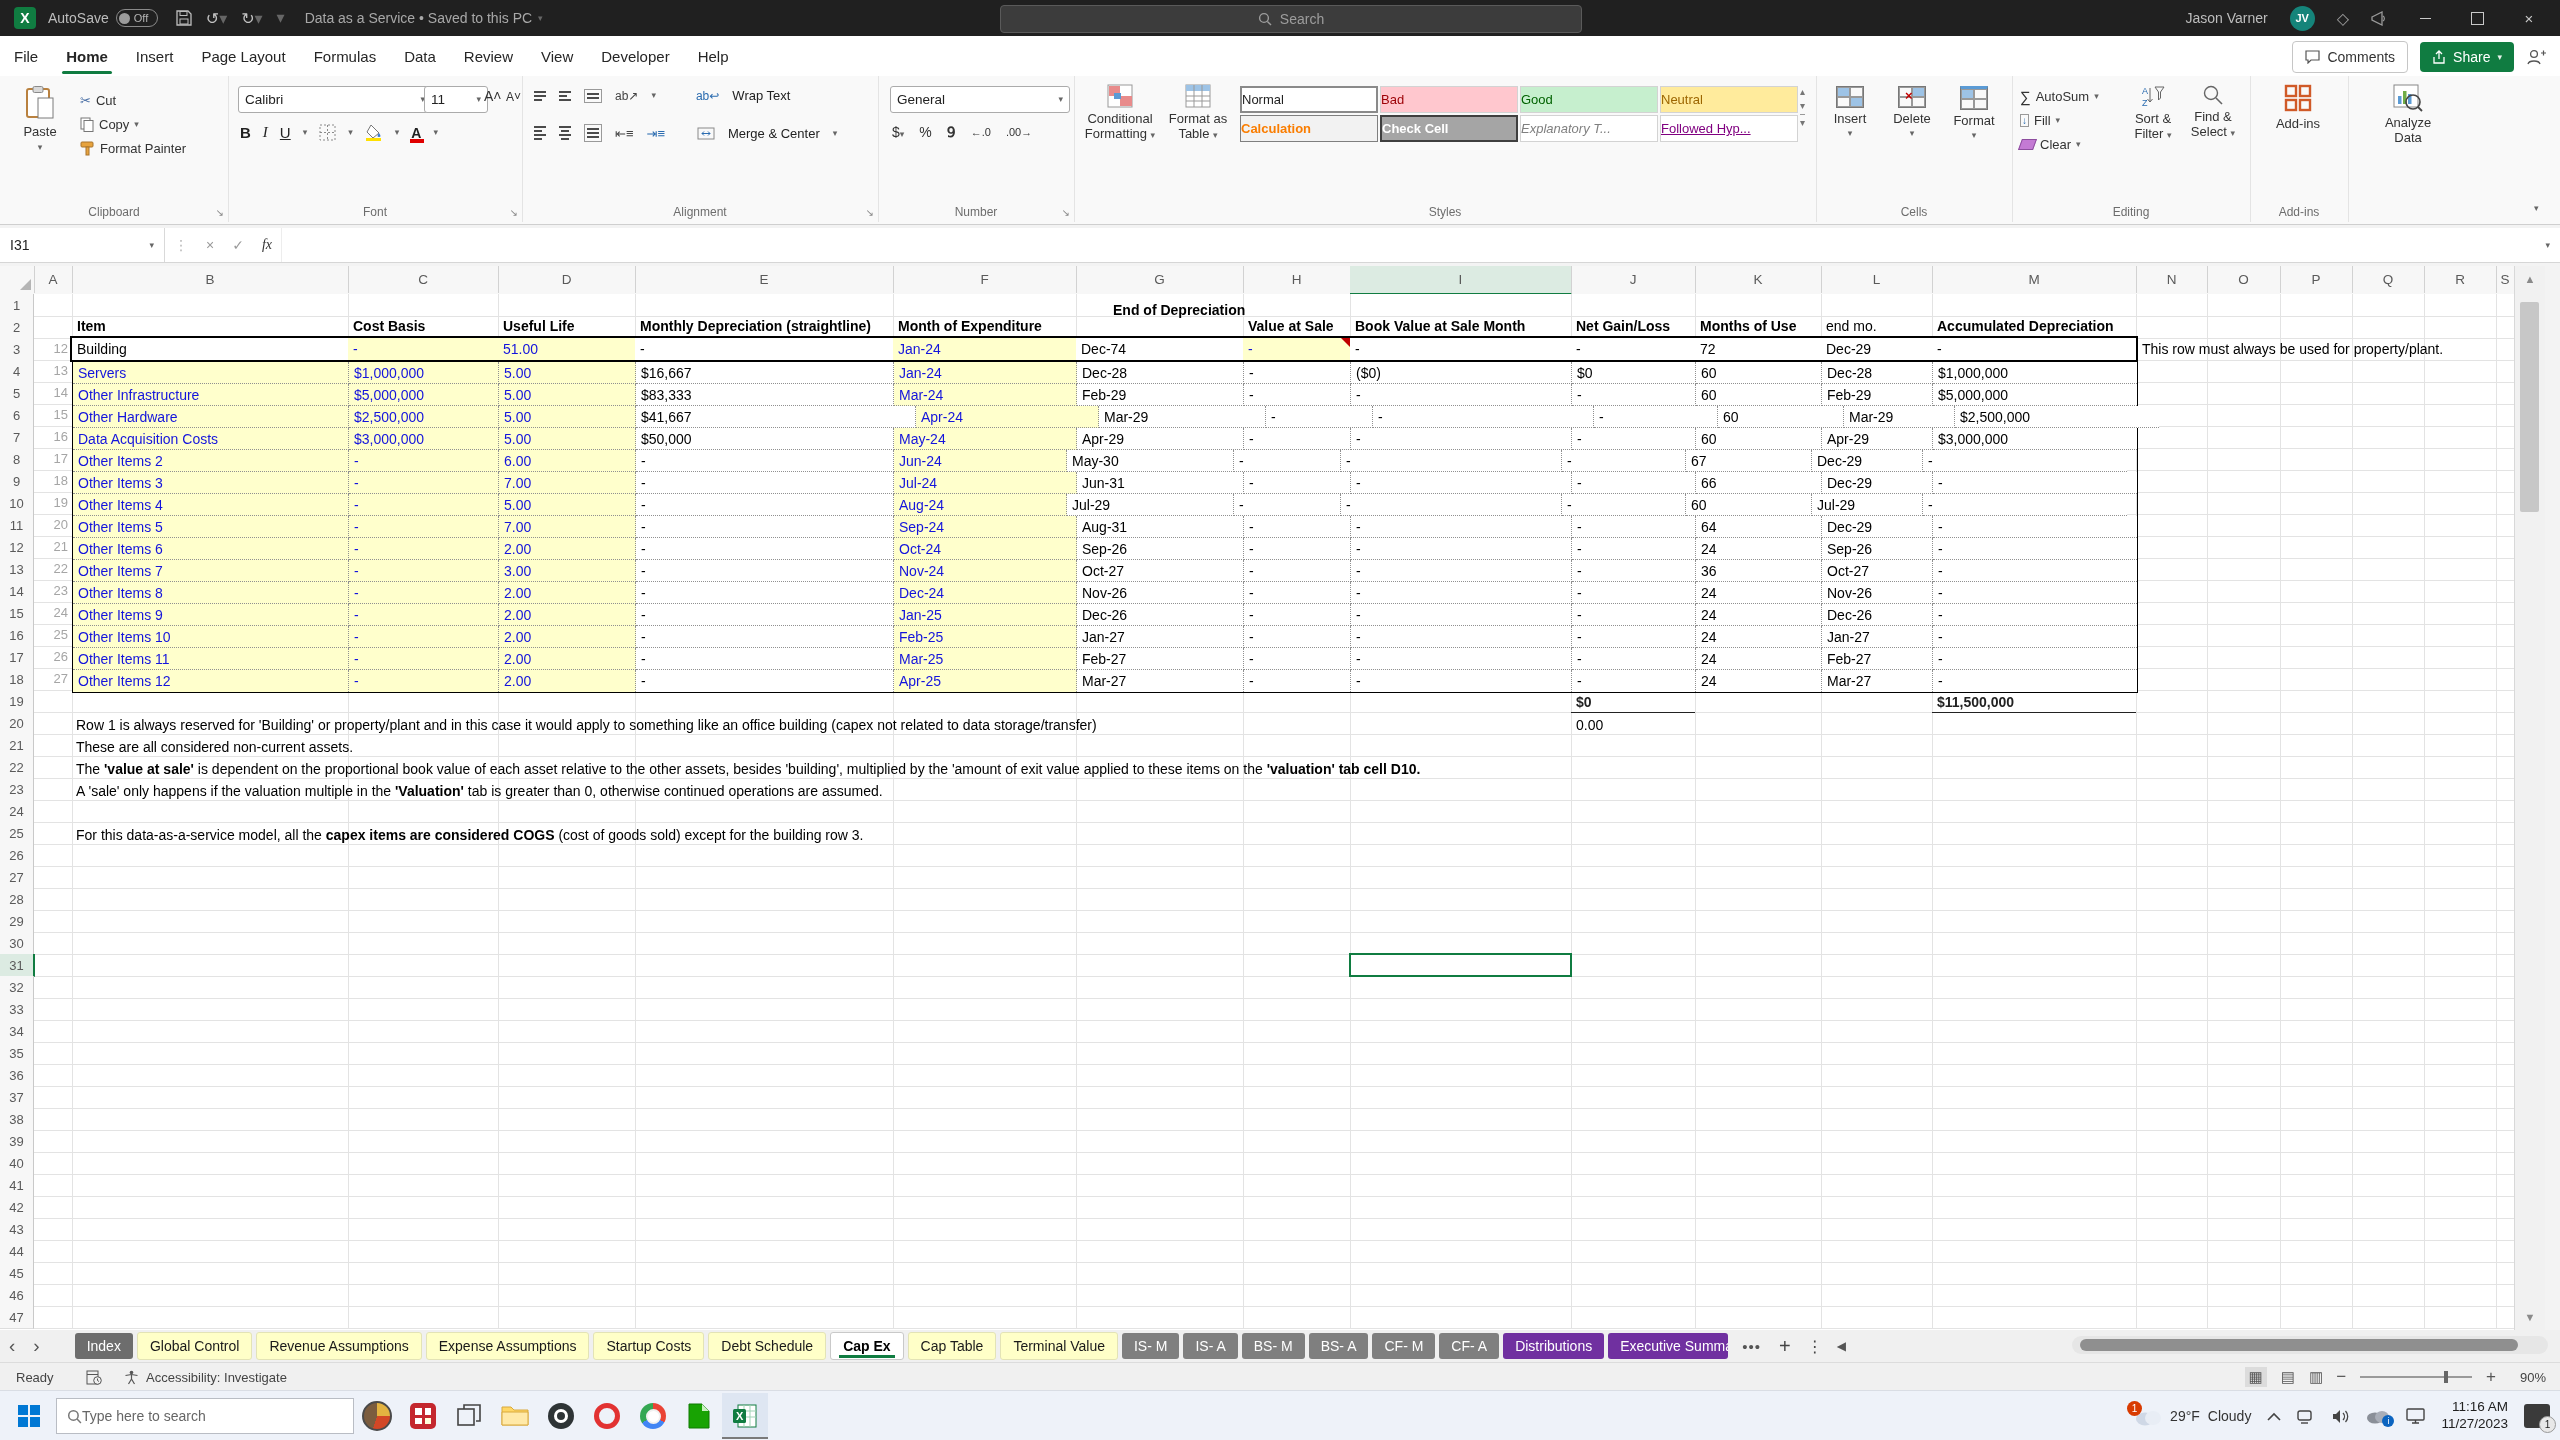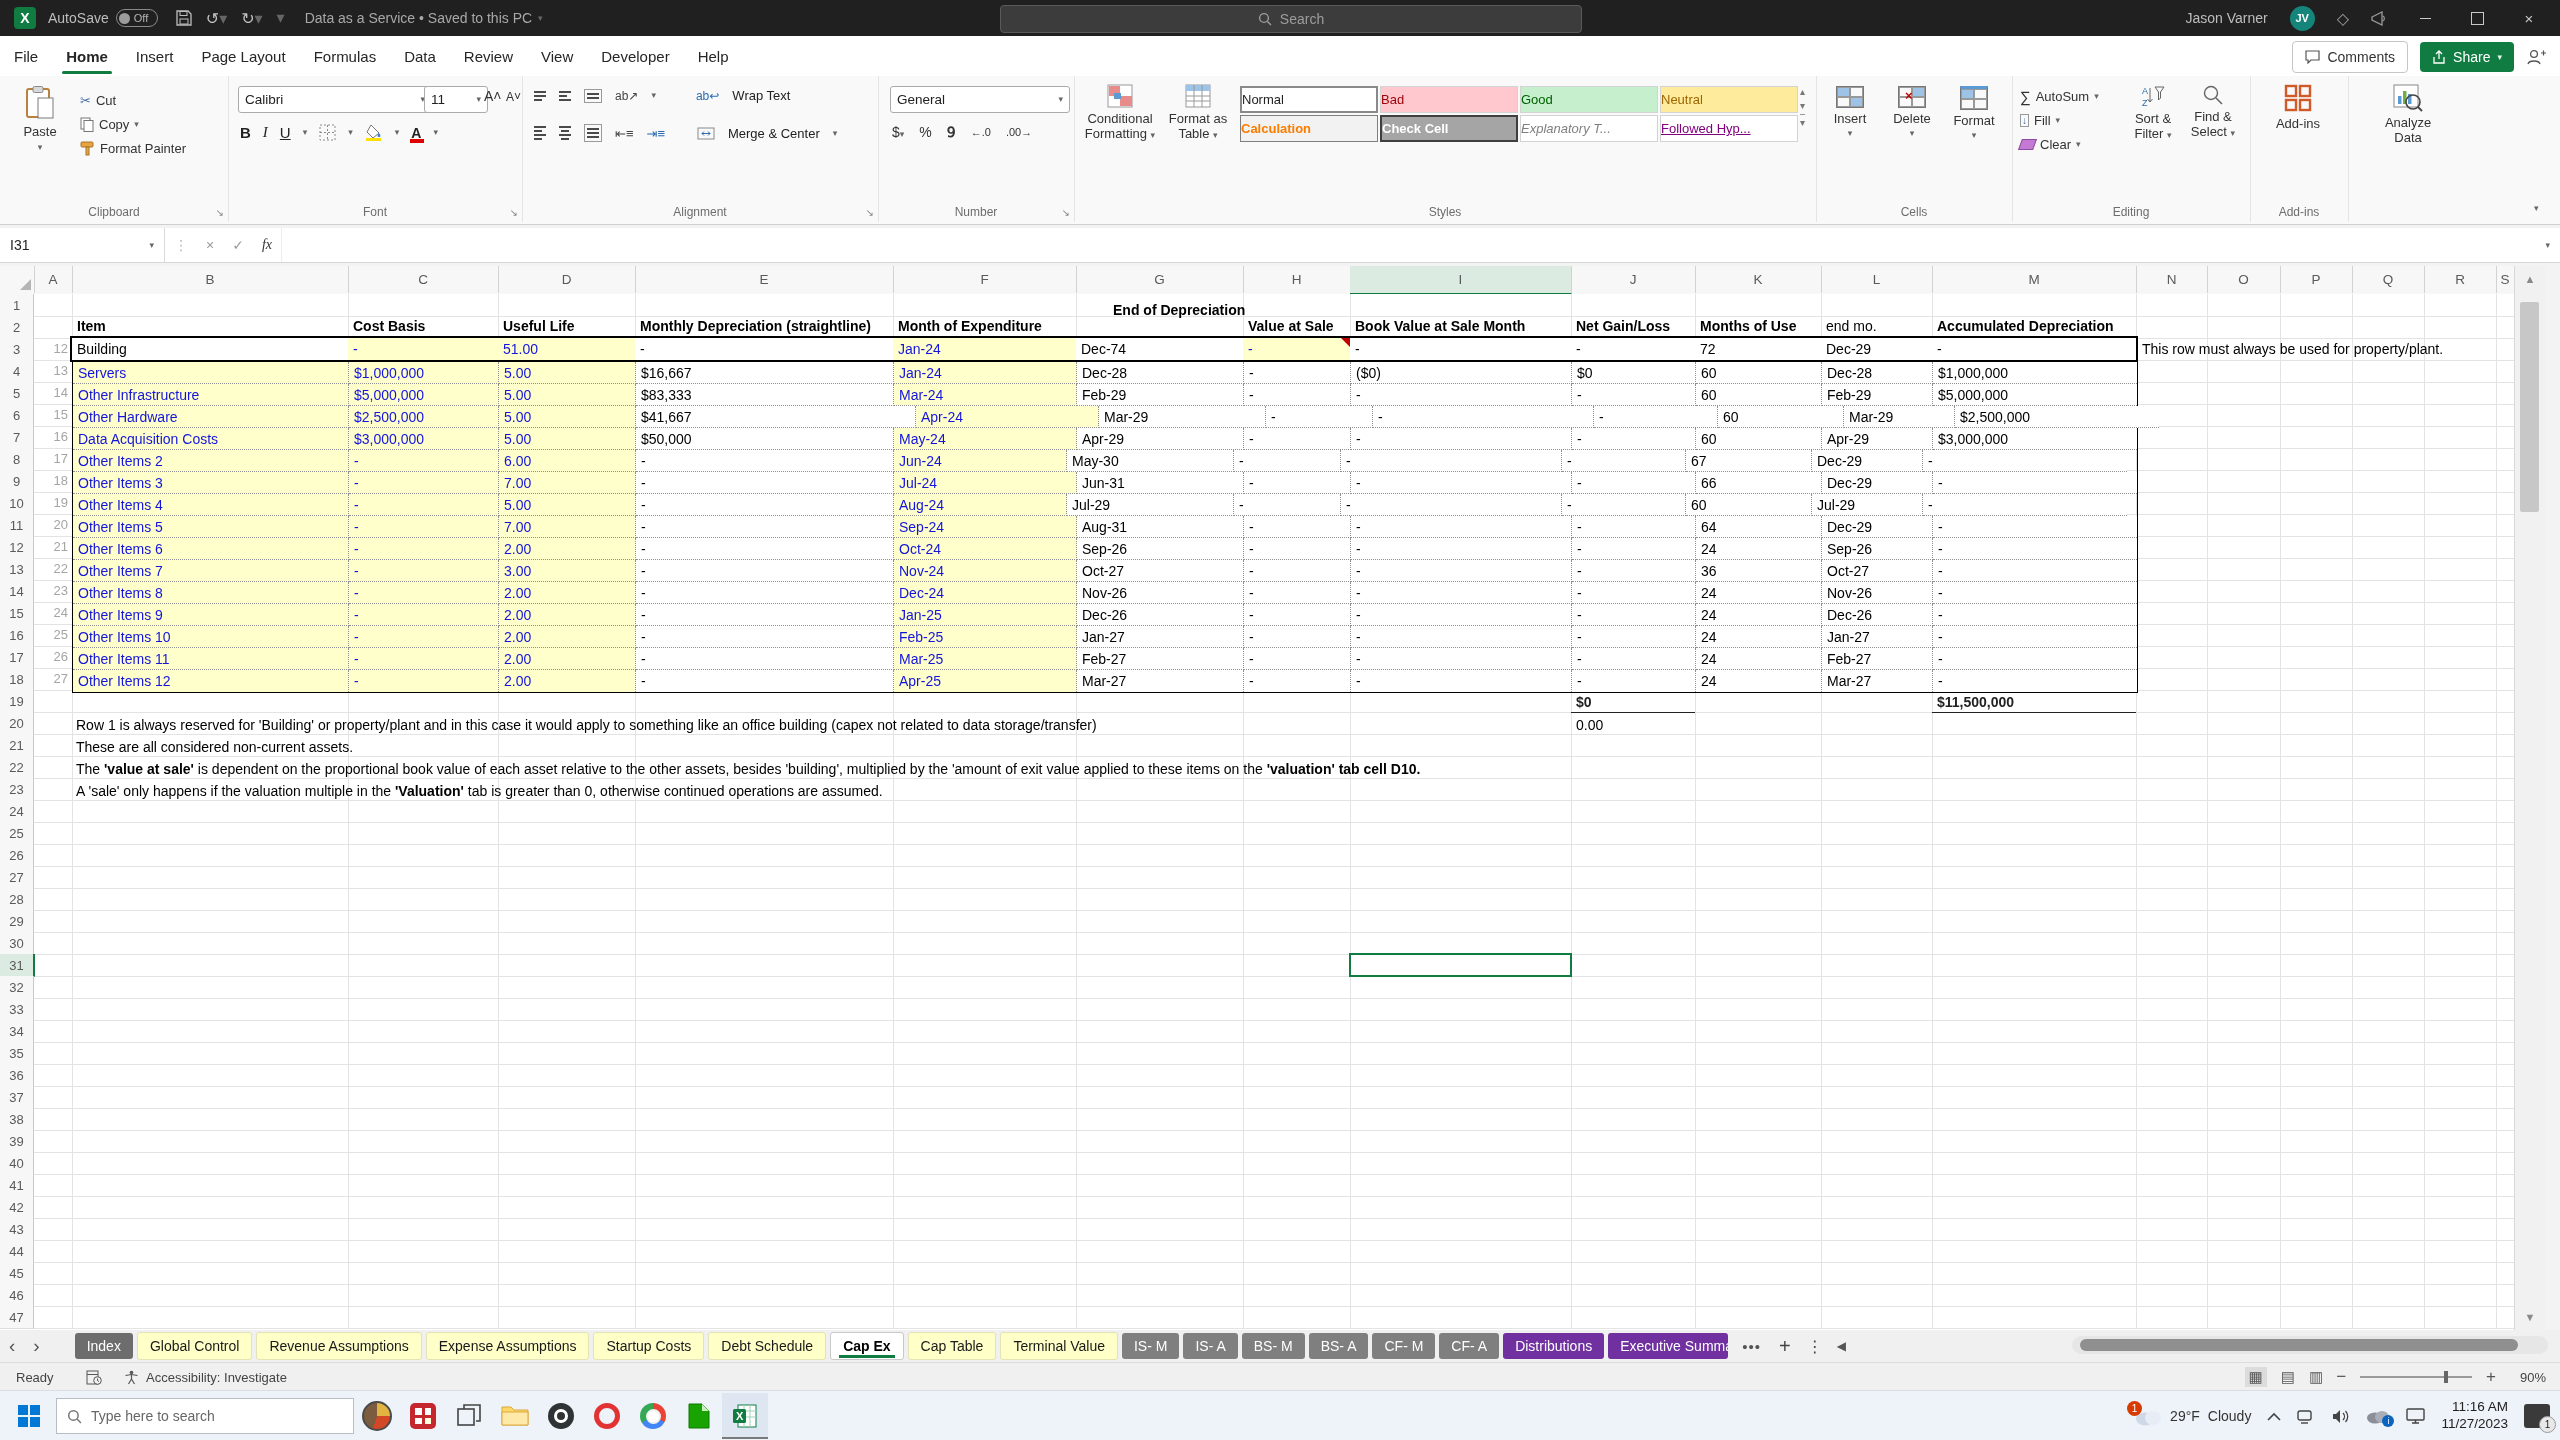--- a/index.html
+++ b/index.html
@@ -120,21 +120,21 @@
   #statusbar{position:absolute;left:0;top:1362px;width:2560px;height:28px;background:#f0f0f0;border-top:1px solid #dcdcdc;
              display:flex;align-items:center;font-size:13px;color:#444;}
   .viewico{font-size:15px;color:#555;margin:0 7px;}
   #zoomtrack{width:112px;height:2px;background:#9a9a9a;position:relative;margin:0 8px;}
   #zoomknob{position:absolute;left:84px;top:-5px;width:4px;height:12px;background:#666;}
   
   #taskbar{position:absolute;left:0;top:1390px;width:2560px;height:50px;background:#eef2f9;border-top:1px solid #d9dde4;
            display:flex;align-items:center;}
   .winlogo{display:grid;grid-template-columns:10px 10px;grid-template-rows:10px 10px;gap:2px;margin:0 16px 0 18px;}
   .winlogo i{background:#0078d4;}
-  #tsearch{width:276px;height:34px;background:#fff;border:1px solid #b9bdc4;display:flex;align-items:center;gap:9px;
+  #tsearch{width:276px;height:34px;background:#fff;border:1px solid #b9bdc4;display:flex;align-items:center;
            padding:0 10px;color:#666;font-size:14px;}
   .tico{width:46px;height:46px;display:flex;align-items:center;justify-content:center;position:relative;}
   .tico.active{background:#dee6f2;box-shadow:inset 0 -2px 0 #7a7a7a;}
   .task-right{position:absolute;right:0;top:0;height:50px;display:flex;align-items:center;gap:16px;padding-right:10px;font-size:14px;color:#333;}
   .badge{position:absolute;top:-5px;left:-7px;background:#d83b01;color:#fff;border-radius:50%;width:15px;height:15px;
          font-size:10px;display:flex;align-items:center;justify-content:center;}
   .clockblk{text-align:right;font-size:13.5px;line-height:1.25;color:#222;}
   .notif{width:26px;height:24px;background:#3a3a3a;border-radius:3px;position:relative;}
   .notif b{position:absolute;right:-6px;bottom:-5px;background:#e8e8e8;border:1px solid #999;color:#222;border-radius:50%;
            width:15px;height:15px;font-size:10px;display:flex;align-items:center;justify-content:center;font-weight:normal;}
@@ -918,20 +918,21 @@
         </div>
       </div>
       <div class="total" style="left: 1571px; top: 398px; width: 124px; padding-left: 5px;">$0</div>
       <div class="total" style="left: 1932px; top: 398px; width: 204px; padding-left: 5px;">$11,500,000</div>
       <div class="plain" style="left: 1576px; top: 421px;">0.00</div>
       <div class="plain" style="left: 2142px; top: 45px;">This row must always be used for property/plant.</div>
       <div class="noteline" style="left: 76px; top: 420px;"><span>Row 1 is always reserved for 'Building' or property/plant and in this case it would apply to something like an office building (capex not related to data storage/transfer)</span></div>
       <div class="noteline" style="left: 76px; top: 442px;"><span>These are all considered non-current assets.</span></div>
       <div class="noteline" style="left: 76px; top: 464px;"><span>The </span><b>'value at sale'</b><span> is dependent on the proportional book value of each asset relative to the other assets, besides 'building', multiplied by the 'amount of exit value applied to these items on the </span><b>'valuation' tab cell D10.</b></div>
       <div class="noteline" style="left: 76px; top: 486px;"><span>A 'sale' only happens if the valuation multiple in the </span><b>'Valuation'</b><span> tab is greater than 0, otherwise continued operations are assumed.</span></div>
+      <div class="noteline" style="left: 76px; top: 530px;"><span>For this data-as-a-service model, all the </span><b>capex items are considered COGS</b><span> (cost of goods sold) except for the building row 3.</span></div>
       <div id="selbox" style="left: 1349px; top: 659px; width: 219px; height: 20px;"></div>
     </div>
 
   <div id="vscroll">
     <span class="varrow" style="top:0">▲</span>
     <div id="vthumb"></div>
     <span class="varrow" style="bottom:0">▼</span>
   </div>
 
   <div id="tabsrow">

